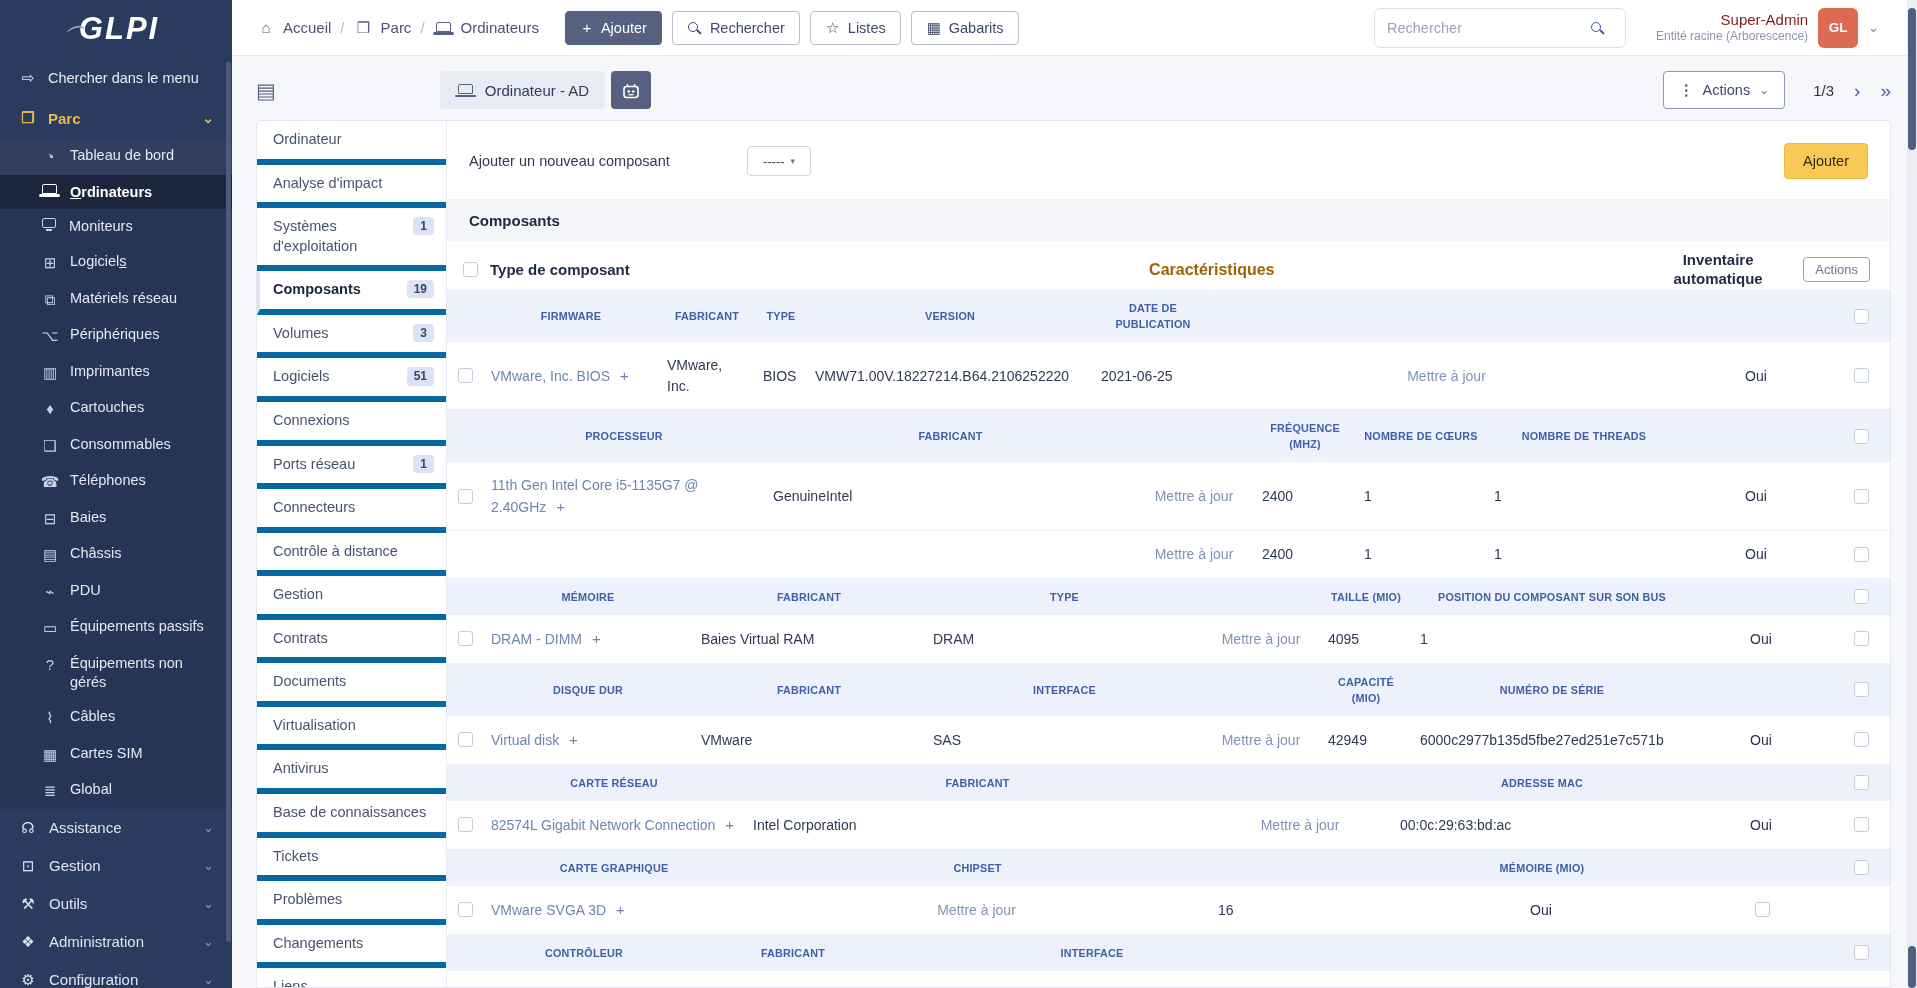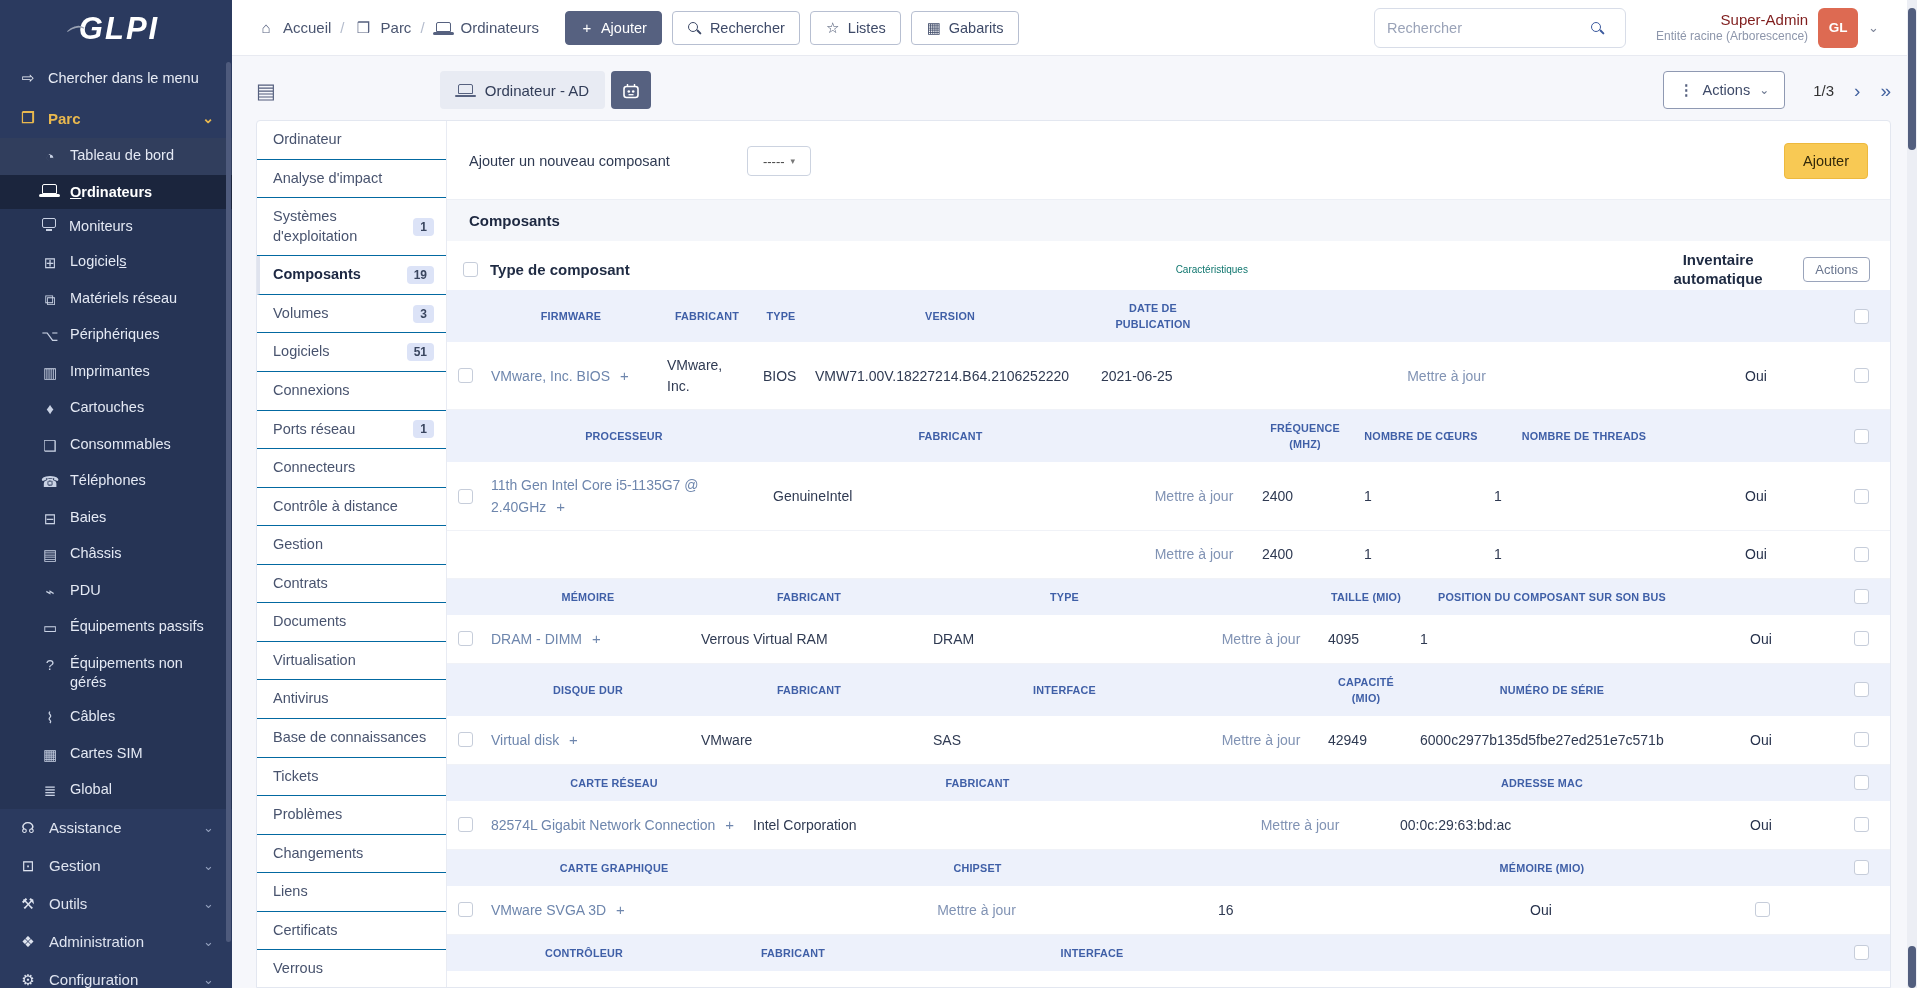--- a/index.html
+++ b/index.html
@@ -59,33 +59,33 @@
   .tabchip{margin-left:164px;display:flex;align-items:center;gap:9px;background:#e8ebf3;border-radius:4px;height:38px;padding:0 16px;font-size:15px;color:#323d58}
   .tabchip .cicon{color:#56617f}
   .robotbtn{width:40px;height:38px;background:#566180;border-radius:4px;margin-left:6px;display:flex;align-items:center;justify-content:center;cursor:pointer}
   .actbtn{margin-left:auto;display:flex;align-items:center;gap:9px;border:1px solid #8f99b2;border-radius:4px;height:38px;padding:0 15px;color:#3e4a68;font-size:14.5px;cursor:pointer;background:#fff}
   .actbtn .dots{color:#56617f;font-weight:700}
   .pager{display:flex;align-items:center;gap:20px;margin-left:28px;font-size:15px;color:#333}
   .pager .pgc{color:#44639f;font-size:19px;cursor:pointer;line-height:1}
   
   .card{background:#fff;border:1px solid #e3e7f0;border-radius:4px 4px 0 0;flex:1;display:flex;overflow:hidden}
   .tabcol{width:190px;border-right:1px solid #e8ebf3;flex-shrink:0;overflow:hidden}
-  .tab{display:flex;align-items:center;justify-content:space-between;gap:6px;padding:9px 12px 9px 16px;border-bottom:1px solid #0369a1;color:#48536e;font-size:14.5px;cursor:pointer;line-height:1.35}
+  .tab{display:flex;align-items:flex-start;justify-content:space-between;gap:6px;padding:9px 12px 9px 16px;border-bottom:6px solid #0369a1;color:#48536e;font-size:14.5px;cursor:pointer;line-height:1.35}
   .tab.active{font-weight:700;color:#1c2742;border-left:3px solid #dfe3ee;padding-left:13px}
   .badge{background:#dce3f7;color:#39455f;border-radius:4px;font-size:12px;padding:1px 7px;font-weight:600;flex-shrink:0}
   .mainpanel{flex:1;min-width:0;display:flex;flex-direction:column}
   .addform{display:flex;align-items:center;padding:22px 22px 20px}
   .addlabel{font-size:14.5px;color:#2f3a52;width:278px}
   .mockselect{width:64px;height:30px;border:1px solid #ccd3e0;border-radius:4px;background:#fff;display:flex;align-items:center;justify-content:center;gap:6px;font-size:13px;color:#444;cursor:pointer}
   .mockselect .sc{font-size:9px;color:#777}
   .ybtn{margin-left:auto;height:36px;padding:0 18px;background:#f8c954;border:1px solid #edb93e;border-radius:4px;color:#33290a;font-size:14.5px;display:flex;align-items:center;cursor:pointer}
   .band{background:#f4f6fa;border-top:1px solid #eceff5;padding:12px 22px;font-weight:700;color:#1d2840;font-size:15px}
   .thead{display:flex;align-items:center;position:relative;padding:16px 20px 8px 16px}
   .thead .tlabel{font-weight:700;font-size:15px;color:#1f2b43;margin-left:12px}
-  .thead .clabel{position:absolute;left:53%;transform:translateX(-50%);font-weight:400;font-size:10px;color:#0f766e}
+  .thead .clabel{position:absolute;left:53%;transform:translateX(-50%);font-weight:700;font-size:16px;color:#a16207}
   .thead .ilabel{position:absolute;left:84%;width:118px;text-align:center;font-weight:700;font-size:15px;color:#1f2b43;line-height:1.25}
   .minibtn{margin-left:auto;border:1px solid #9aa4bb;border-radius:4px;padding:4px 11px;font-size:13px;color:#6a768f;background:#fff;cursor:pointer}
   .cb{width:15px;height:15px;border:1px solid #c6cdda;border-radius:3px;background:#fff;display:inline-block;cursor:pointer;flex-shrink:0}
   
   .grow{display:grid;align-items:center}
   .g-firmware{grid-template-columns:36px 176px 96px 52px 286px 120px 1fr 150px 58px}
   .g-processor{grid-template-columns:36px 282px 1fr 118px 102px 130px 196px 150px 58px}
   .g-memory,.g-disk{grid-template-columns:36px 210px 232px 1fr 116px 92px 280px 140px 58px}
   .g-network,.g-graphics{grid-template-columns:36px 262px 1fr 182px 300px 140px 58px}
   .g-controller{grid-template-columns:36px 202px 216px 382px 1fr 140px 58px}
@@ -477,21 +477,21 @@
               <div class="subcell"></div>
               <div class="ckc">
                 <span class="cb"></span>
               </div>
             </div>
             <div class="grow trow g-memory">
               <div class="ckc">
                 <span class="cb"></span>
               </div>
               <div class="cell name">DRAM - DIMM <span class="plus">+</span></div>
-              <div class="cell txt">Verrous Virtual RAM</div>
+              <div class="cell txt">Baies Virtual RAM</div>
               <div class="cell txt">DRAM</div>
               <div class="cell upd">Mettre à jour</div>
               <div class="cell c">4095</div>
               <div class="cell c">1</div>
               <div class="cell oui">Oui</div>
               <div class="ckc">
                 <span class="cb"></span>
               </div>
             </div>
             <div class="grow sub g-disk">

